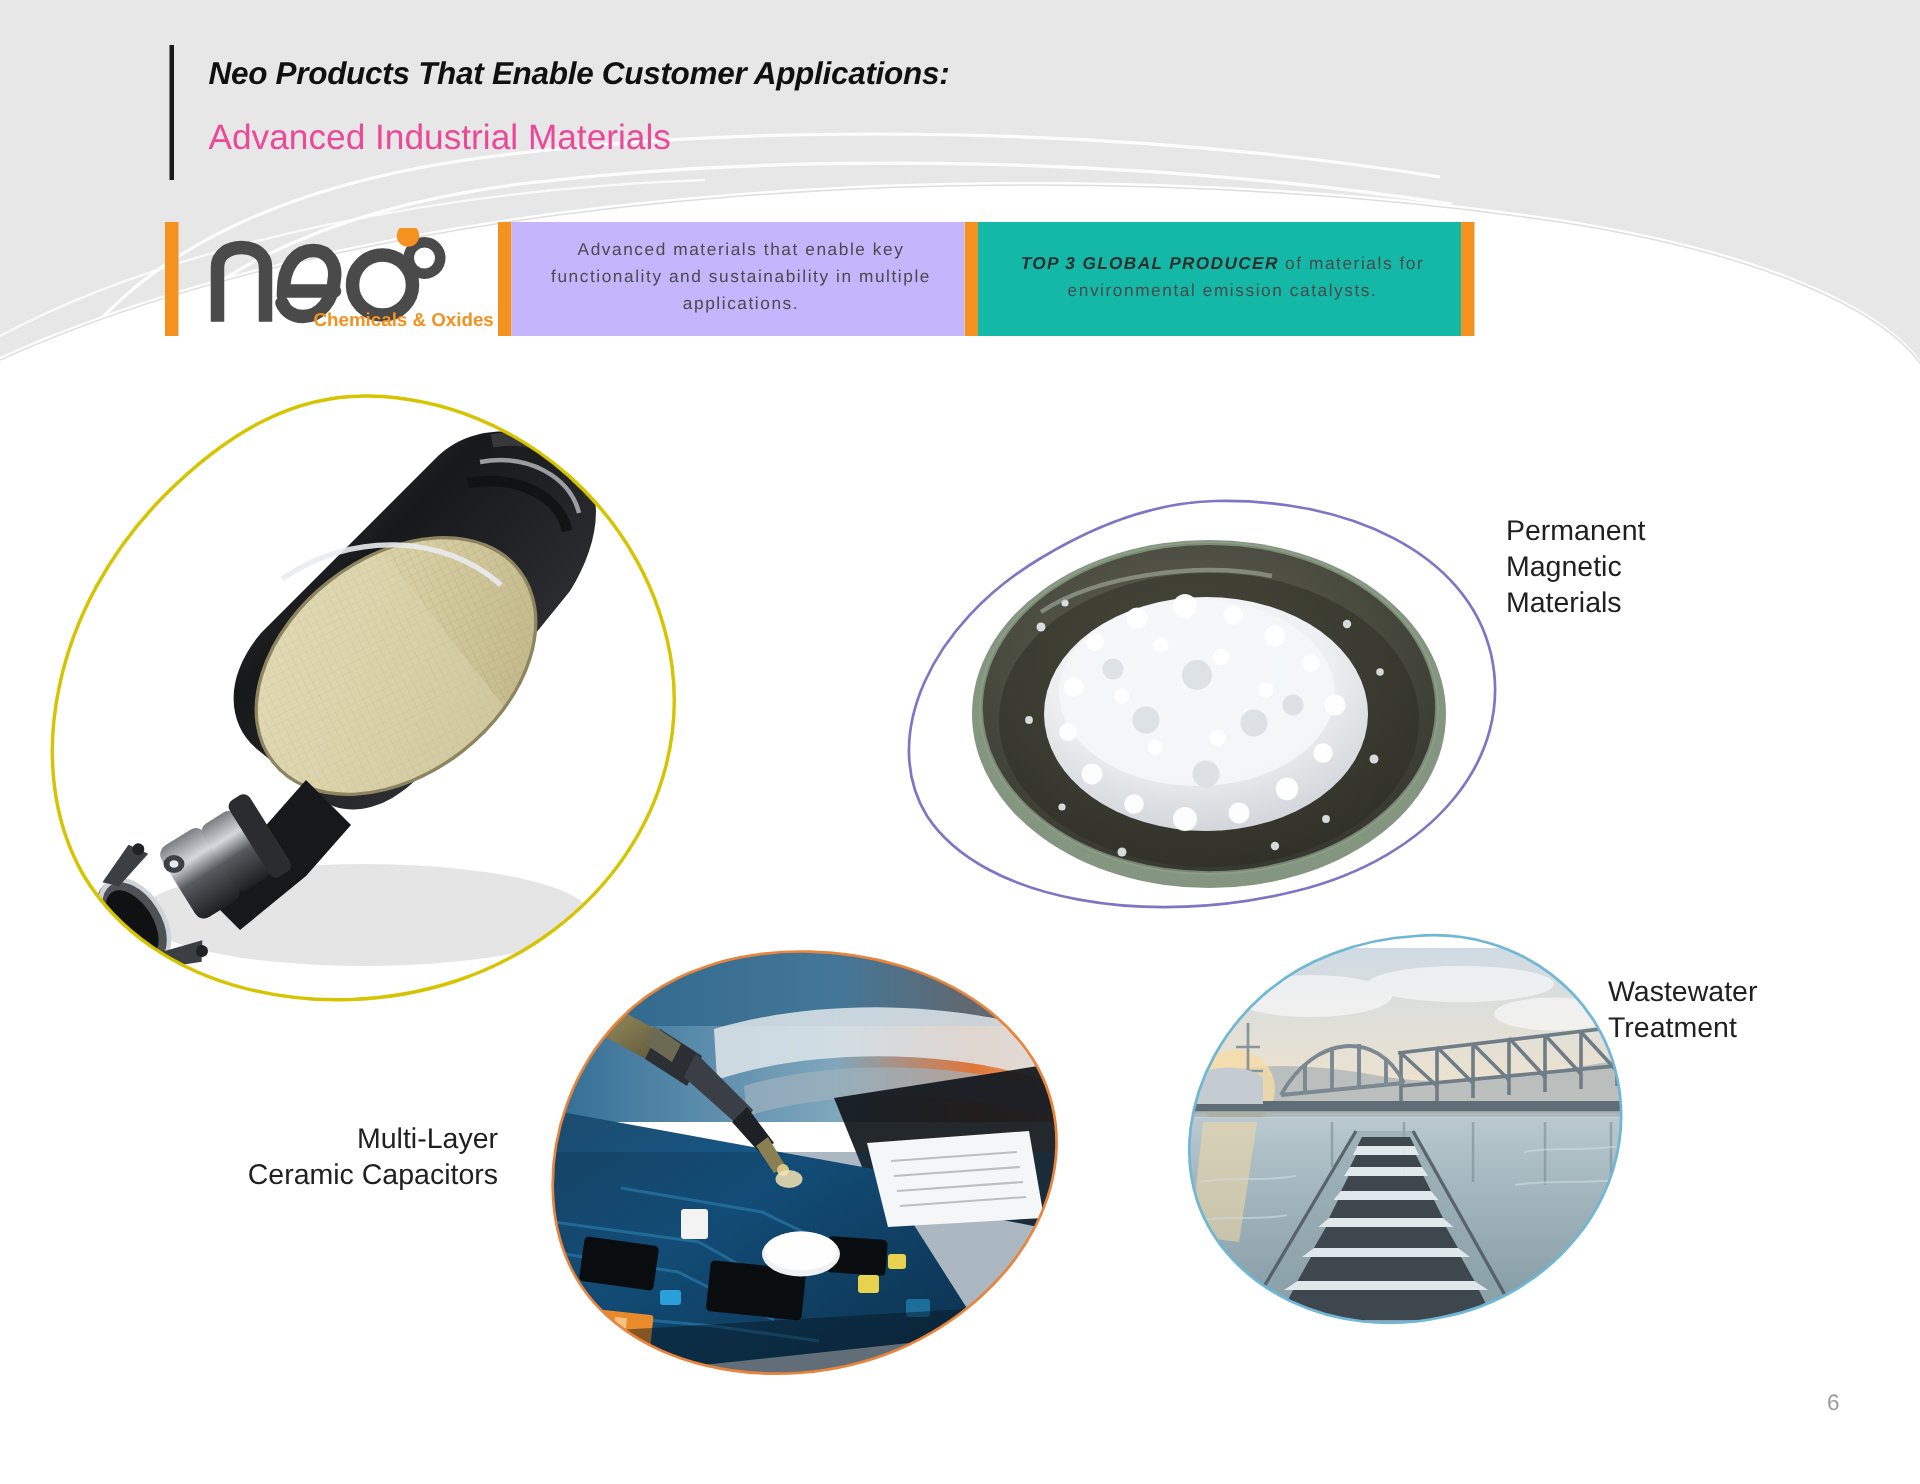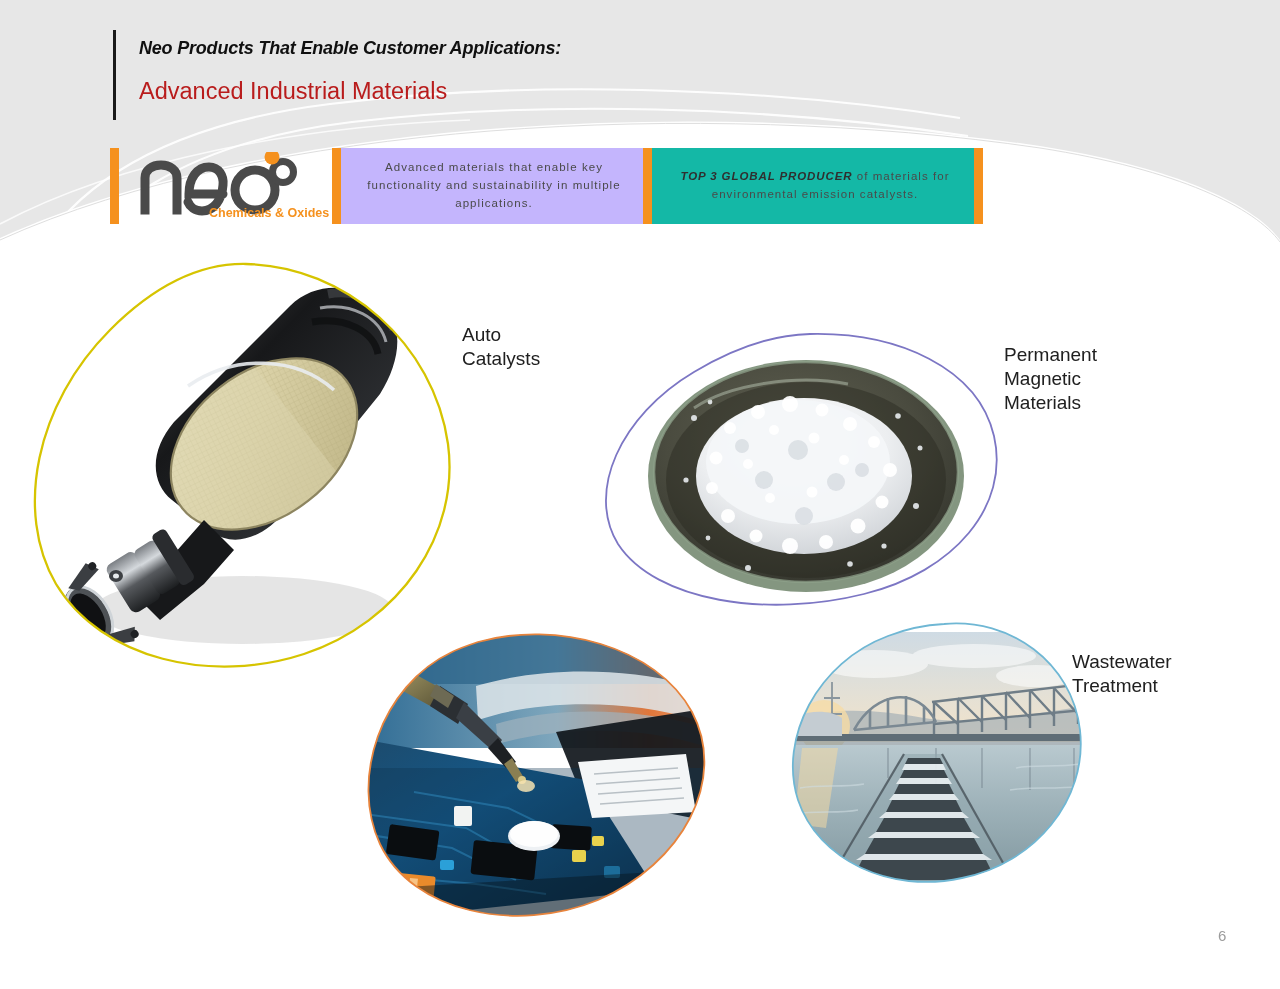--- a/index.html
+++ b/index.html
@@ -35,33 +35,33 @@
   
   .title-rule {
     position: absolute;
     left: 113px; top: 30px;
     width: 3px; height: 90px;
     background: #1a1a1a;
   }
   .title-main {
     position: absolute;
     left: 139px; top: 38px;
-    font-size: 18px;
+    font-size: 21px;
     font-weight: bold;
     font-style: italic;
     letter-spacing: -0.2px;
     color: #101010;
     white-space: nowrap;
   }
   .title-sub {
     position: absolute;
     left: 139px; top: 78px;
     font-size: 23.5px;
     font-weight: normal;
-    color: #b91c1c;
+    color: #ec4899;
     white-space: nowrap;
   }
 
   
   .strip {
     position: absolute;
     left: 110px; top: 148px;
     height: 76px;
     display: flex;
     align-items: stretch;
@@ -295,22 +295,20 @@
         </g>
         <ellipse cx="88" cy="318" rx="7" ry="6" fill="#3d4044"></ellipse>
         <ellipse cx="88" cy="318" rx="3" ry="2.5" fill="#e6e9ec"></ellipse>
       </g>
 
       <path d="M218 6 C318 8, 406 86, 420 186 C432 276, 372 364, 276 396
                C184 426, 74 402, 28 326 C -14 254, 8 146, 82 72 C126 28, 170 5, 218 6 Z" fill="none" stroke="#d6c400" stroke-width="2.3"></path>
     </svg>
   </div>
 
-  <div class="label" style="left:462px; top:323px; width:180px;">Auto
-Catalysts</div>
 
   <div class="blob" style="left:598px; top:330px; width:404px; height:280px;">
     <svg width="404" height="280" viewBox="0 0 404 280" xmlns="http://www.w3.org/2000/svg">
       <defs>
         <clipPath id="clipMag">
           <path d="M212 4 C300 2, 380 38, 396 106 C412 176, 356 242, 266 264
                    C170 288, 58 272, 20 214 C -12 162, 22 86, 96 42 C134 19, 172 5, 212 4 Z"></path>
         </clipPath>
         <radialGradient id="dishG" cx="0.45" cy="0.35" r="0.75">
           <stop offset="0%" stop-color="#5f6051"></stop>
@@ -483,20 +481,22 @@
         <ellipse cx="170" cy="158" rx="9" ry="6" fill="#f6e3b2" opacity="0.85"></ellipse>
 
         <path d="M0 262 L366 240 L366 294 L0 294 Z" fill="#07131c" opacity="0.45"></path>
       </g>
 
       <path d="M122 14 C200 -8, 300 18, 336 84 C372 152, 326 236, 242 272
                C160 306, 56 284, 24 216 C -6 152, 24 58, 96 24 C104 20, 113 17, 122 14 Z" fill="none" stroke="#e8843c" stroke-width="1.8"></path>
     </svg>
   </div>
 
+  <div class="label right-align" style="left:130px; top:748px; width:202px;">Multi-Layer
+Ceramic Capacitors</div>
 
   <div class="blob" style="left:784px; top:618px; width:302px; height:272px;">
     <svg width="302" height="272" viewBox="0 0 302 272" xmlns="http://www.w3.org/2000/svg">
       <defs>
         <clipPath id="clipWw">
           <path d="M160 6 C226 0, 288 44, 296 112 C304 182, 250 246, 178 260
                    C106 276, 34 242, 14 182 C -6 120, 34 44, 104 18 C122 11, 141 7, 160 6 Z"></path>
         </clipPath>
         <linearGradient id="skyG" x1="0" y1="0" x2="0" y2="1">
           <stop offset="0%" stop-color="#cfdbe4"></stop>

